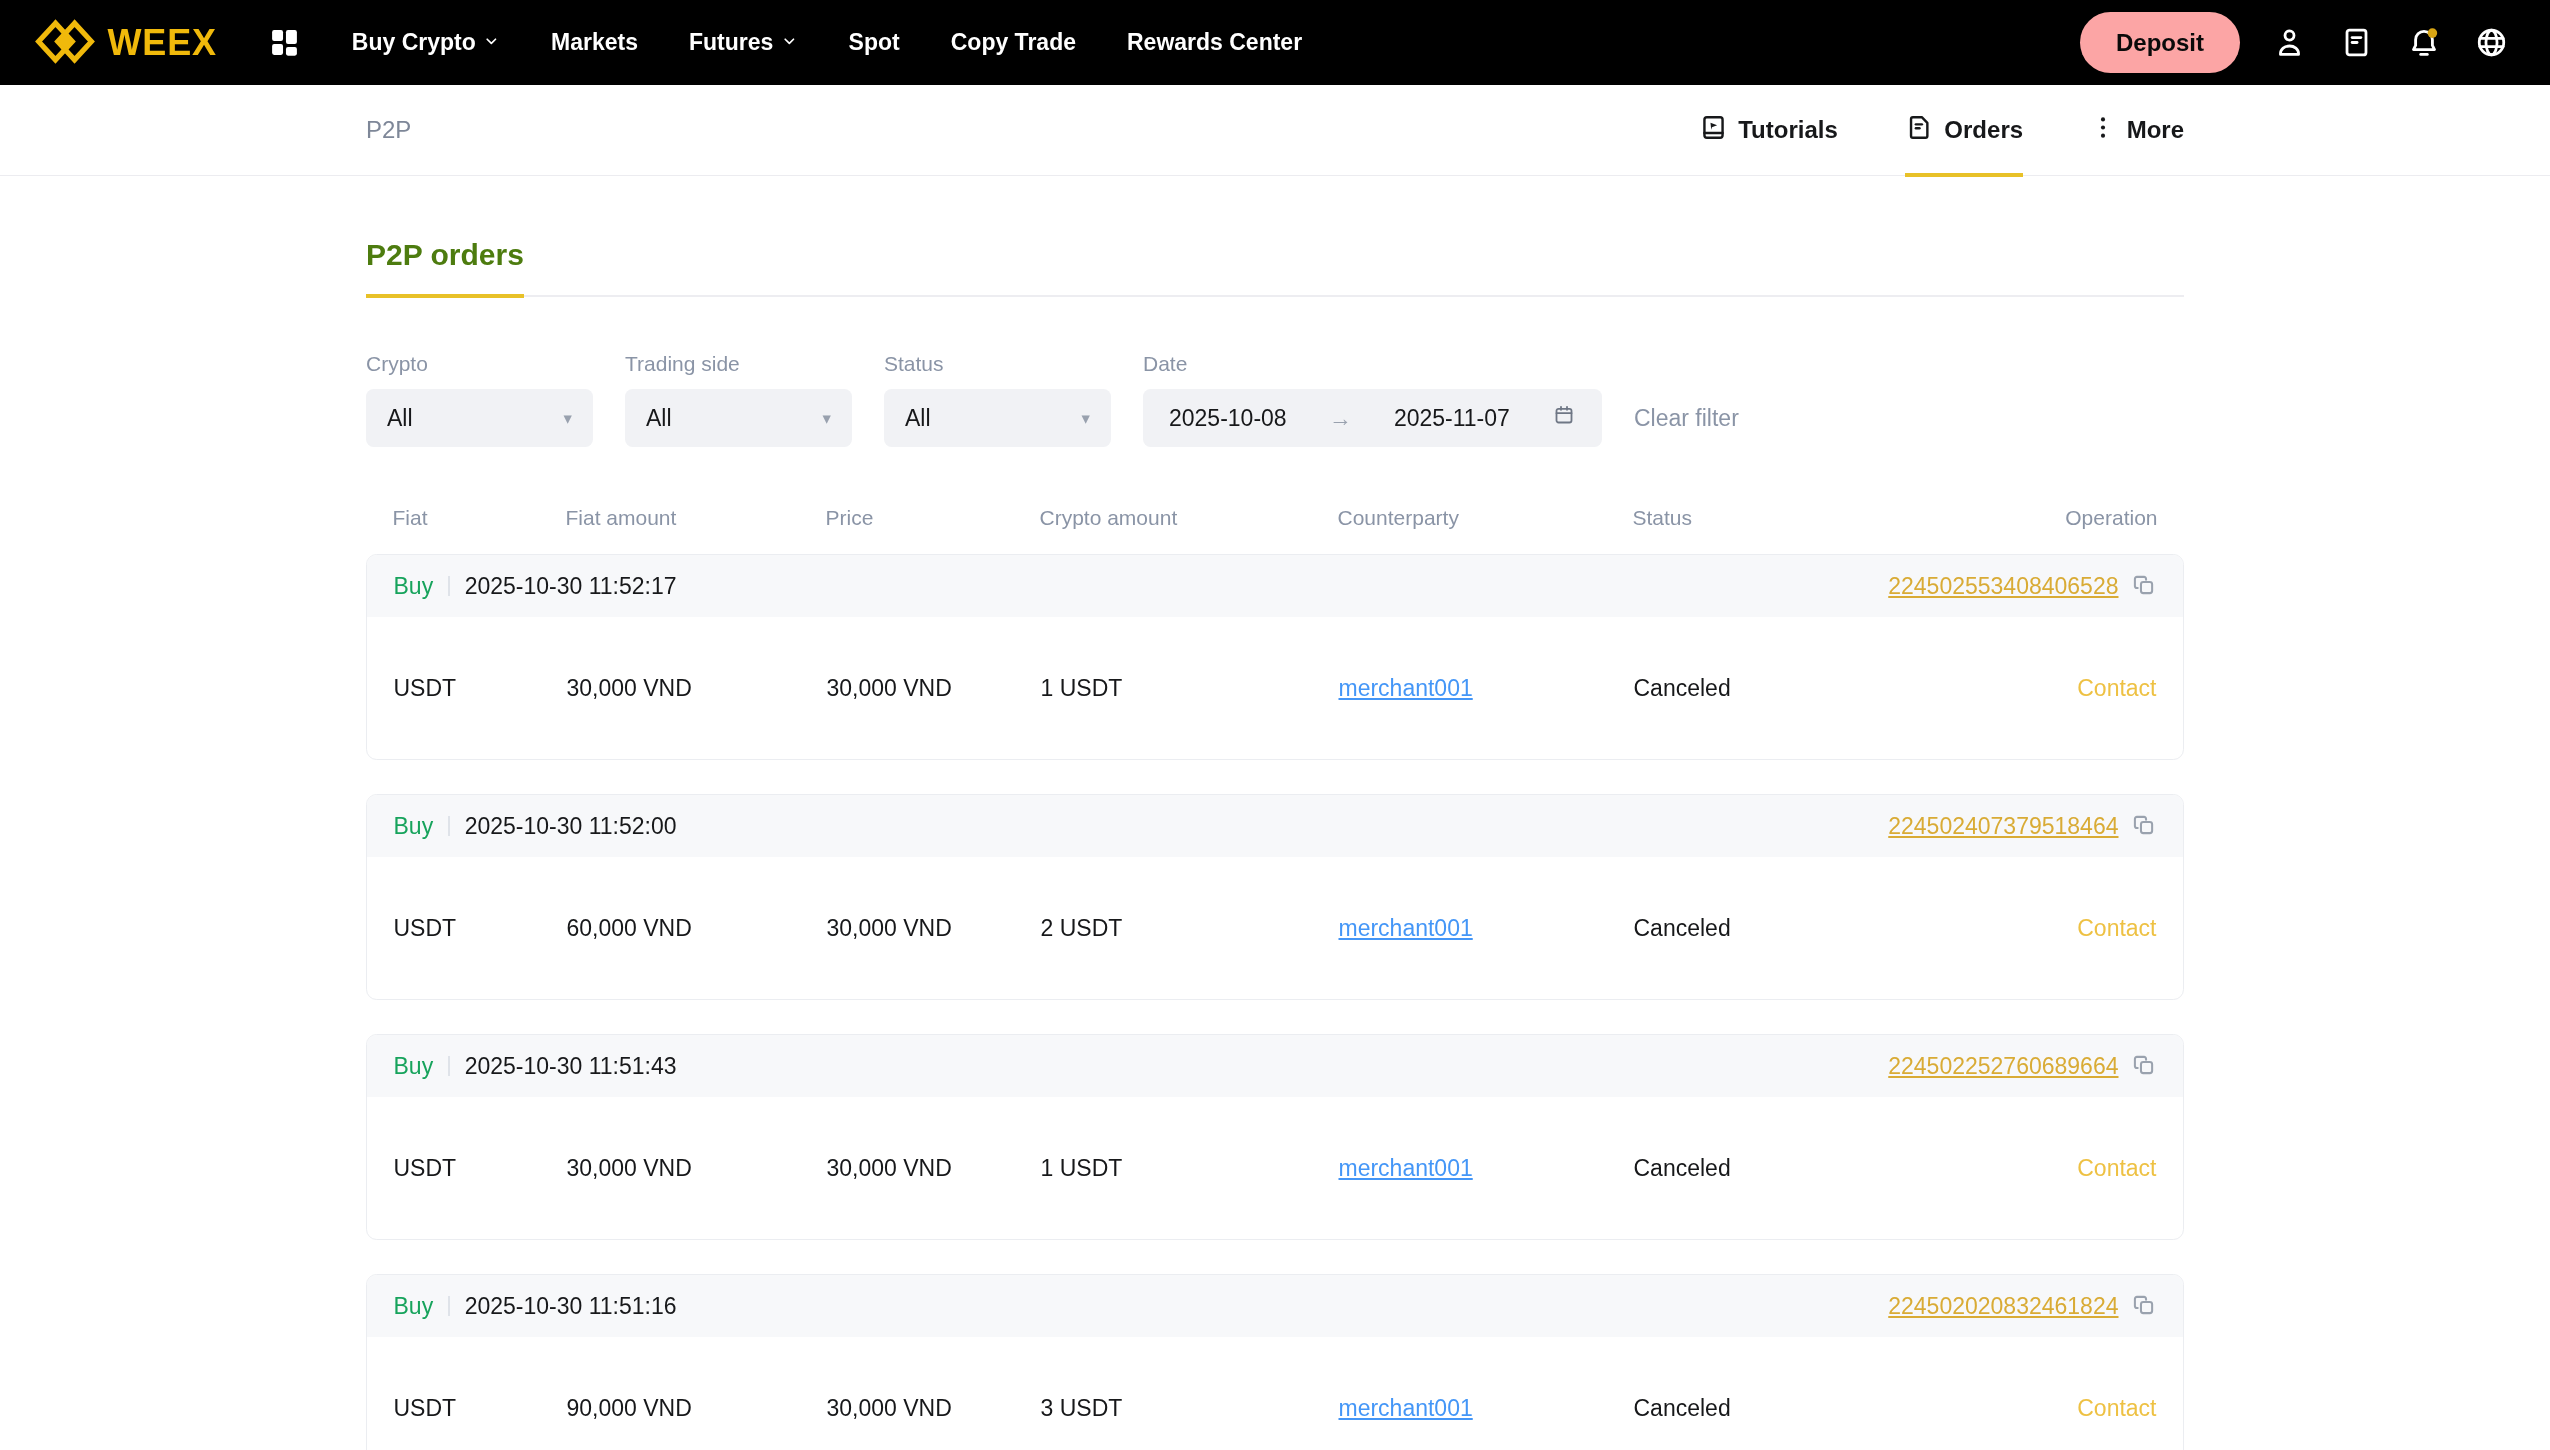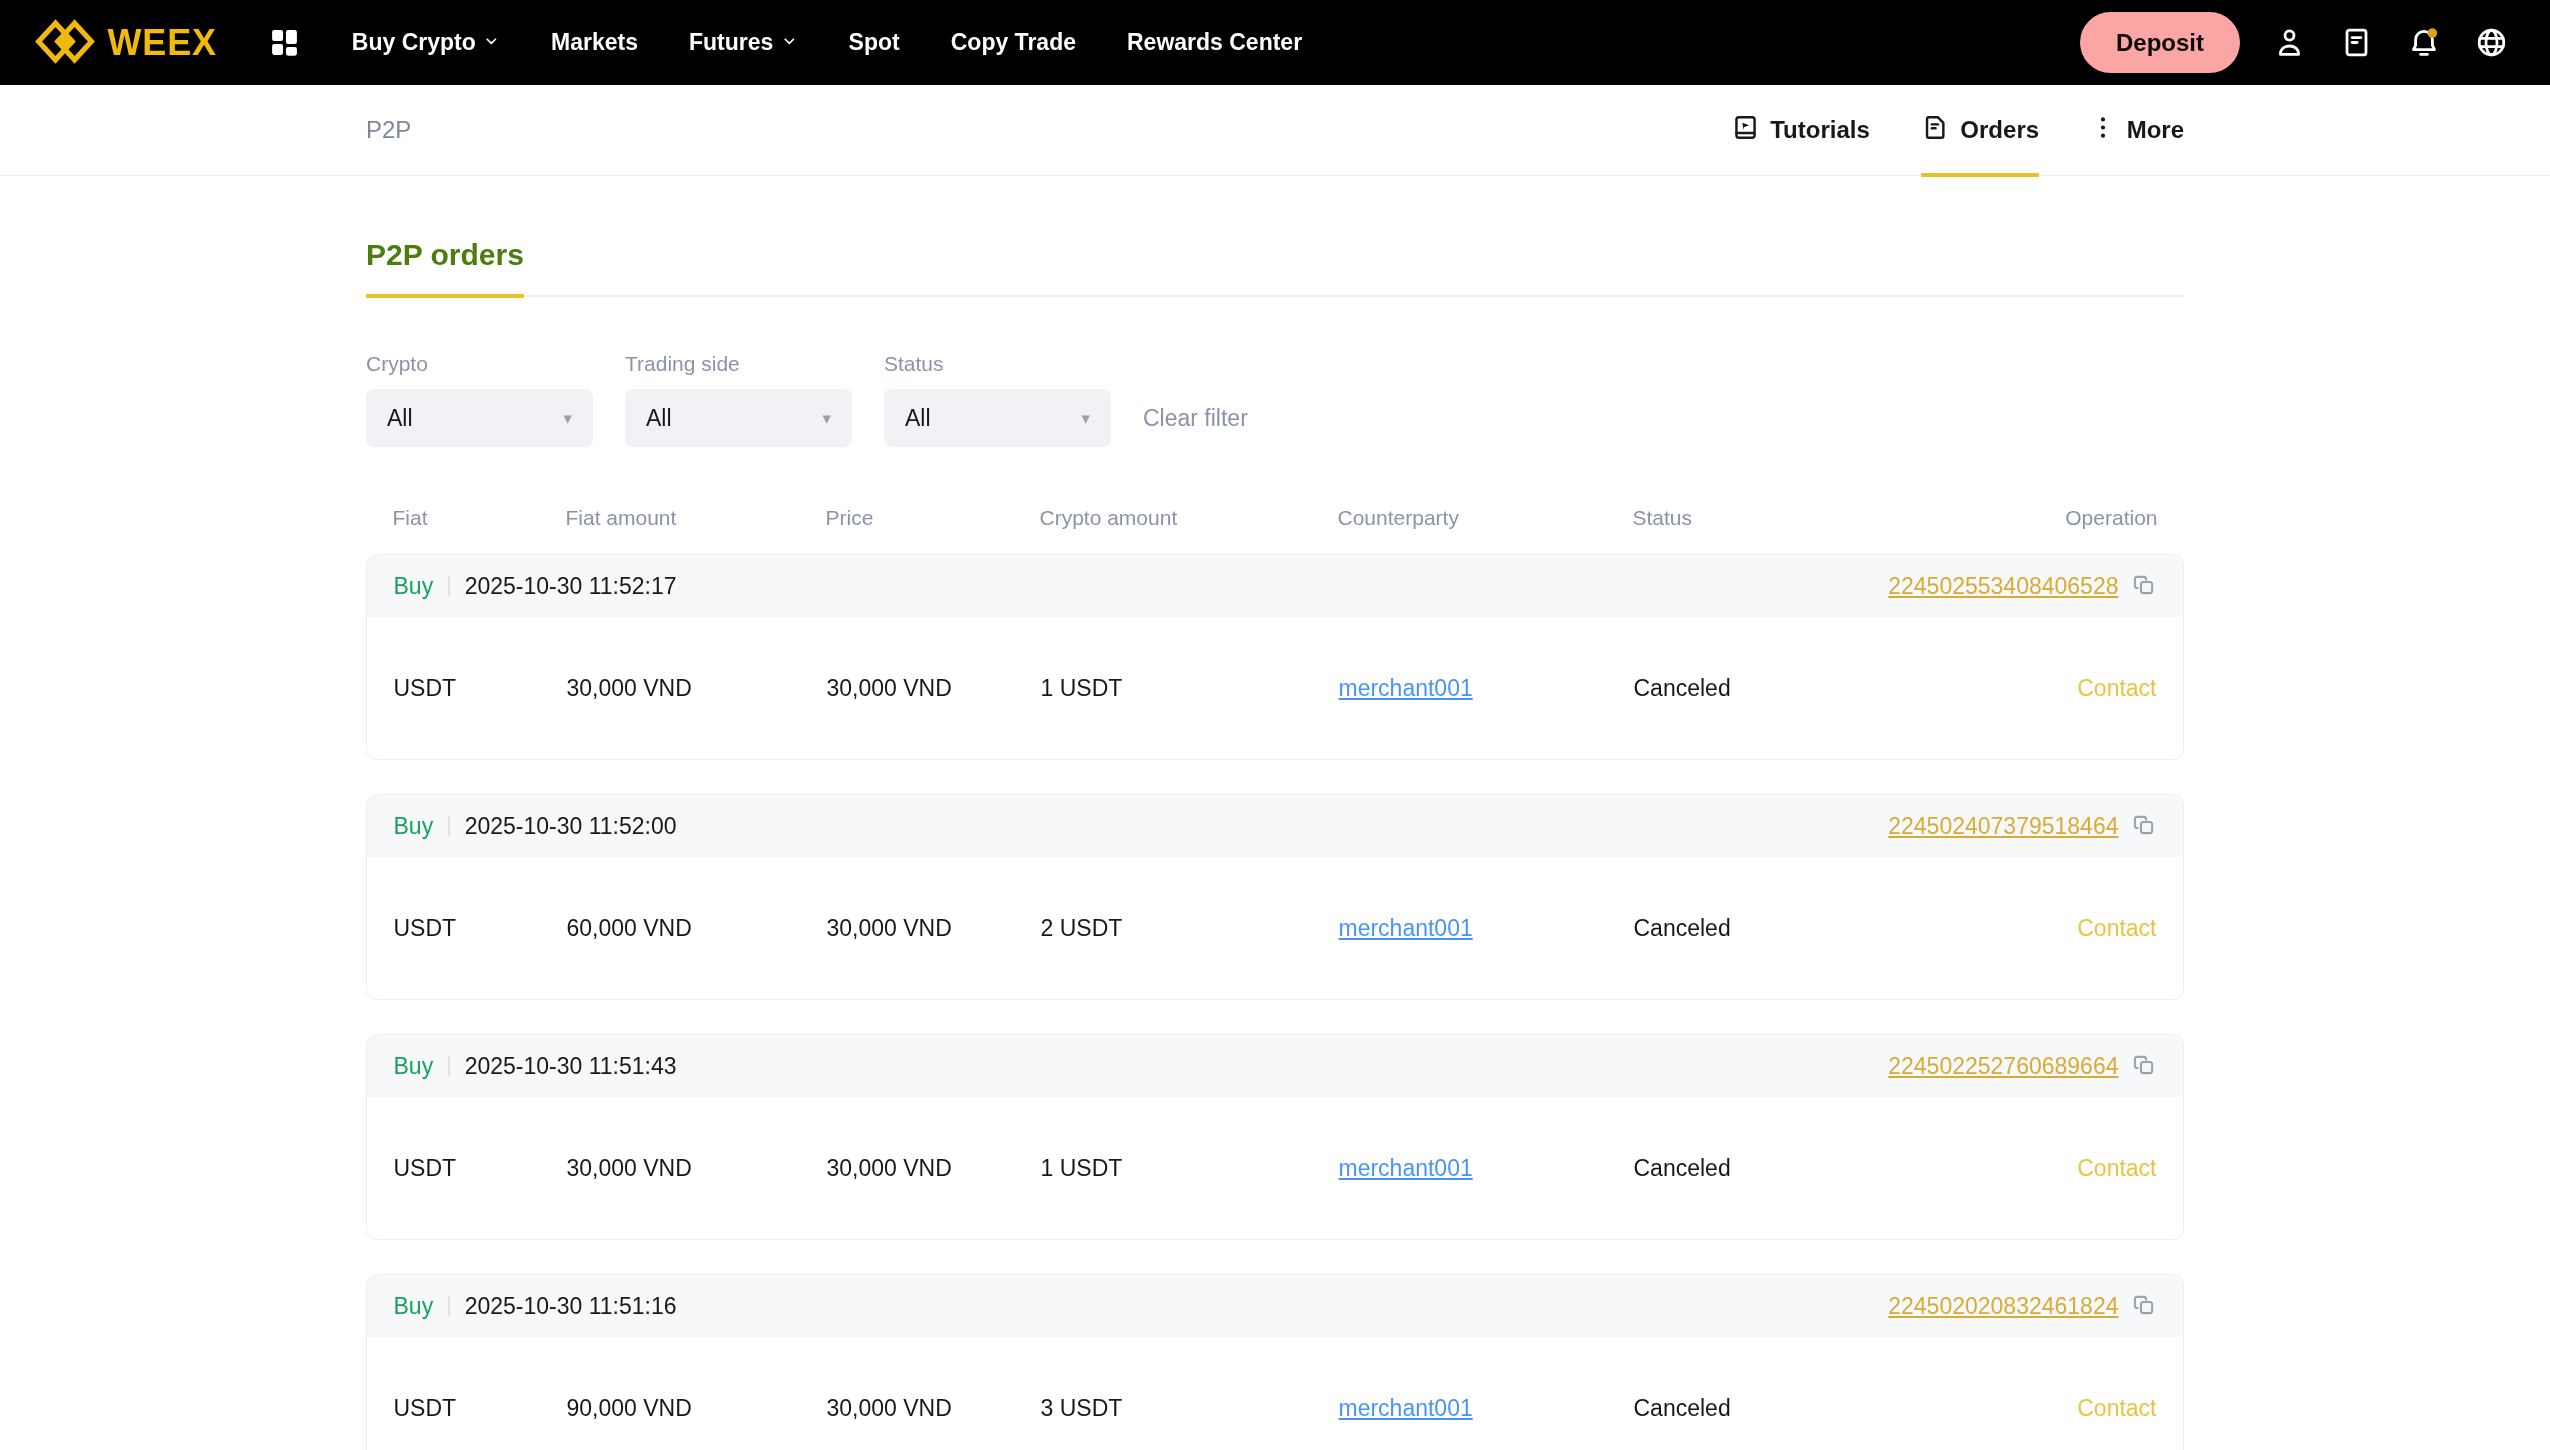--- a/index.html
+++ b/index.html
@@ -15,21 +15,21 @@
   .nav-item { display:flex; align-items:center; gap:7.6px; color:#fff; font-size:23px; font-weight:600; cursor:pointer; white-space:nowrap; }
   .topnav-right { margin-left:auto; display:flex; align-items:center; gap:32px; }
   .deposit-btn { background:#fca5a5; color:#0a0a0a; font-size:24px; font-weight:700; height:61px;
     padding:0 36px; border:none; border-radius:33px; display:flex; align-items:center; cursor:pointer; }
   .hicon { position:relative; display:flex; align-items:center; cursor:pointer; }
 
   
   .subheader { height:91px; background:#fff; border-bottom:1.5px solid #ececf0;
     display:flex; align-items:center; padding:0 366px; }
   .breadcrumb { font-size:24px; font-weight:500; color:#7e8798; }
-  .tabs { margin-left:auto; display:flex; align-items:center; gap:51px; height:91px; }
+  .tabs { margin-left:auto; display:flex; align-items:center; gap:67px; height:91px; }
   .tab { position:relative; height:91px; display:flex; align-items:center; gap:10.6px;
     font-size:24px; font-weight:600; color:#17181a; cursor:pointer; white-space:nowrap; }
   .tab.active::after { content:""; position:absolute; left:0; right:0; bottom:-1.5px; height:4.5px; background:#e8c128; }
 
   
   .content { padding:0 366px; }
   .page-title { margin-top:62px; font-size:30px; font-weight:700; color:#4d7c0f; }
   .title-rule { margin-top:23px; height:1.5px; background:#ededf1; position:relative; }
   .title-rule .accent { position:absolute; left:0; top:-1.5px; width:158px; height:4.5px; background:#e8c128; }
 
@@ -209,20 +209,36 @@
       </div>
     </div>
     <div class="filter">
       <span class="filter-label">Status</span>
       <div class="select">
         <span>All</span>
         <span class="caret">▾</span>
       </div>
     </div>
     <div class="filter">
+      <span class="filter-label">Date</span>
+      <div class="daterange">
+        <span>2025-10-08</span>
+        <span class="dr-arrow">→</span>
+        <span>2025-11-07</span>
+        <span>
+          <svg width="24" height="24" viewBox="0 0 24 24" fill="none" stroke="#6f7785" stroke-width="1.8" stroke-linecap="round">
+            <rect x="4.5" y="5.8" width="15" height="13.7" rx="2"></rect>
+            <path d="M4.5 10.2h15"></path>
+              <path d="M9 3.8v3"></path>
+              <path d="M15 3.8v3"></path>
+          </svg>
+        </span>
+      </div>
+    </div>
+    <div class="filter">
       <span class="filter-label">&nbsp;</span>
       <span class="clear-filter">Clear filter</span>
     </div>
   </section>
 
   <div class="table-headers cols">
     <span>Fiat</span>
     <span>Fiat amount</span>
     <span>Price</span>
     <span>Crypto amount</span>

